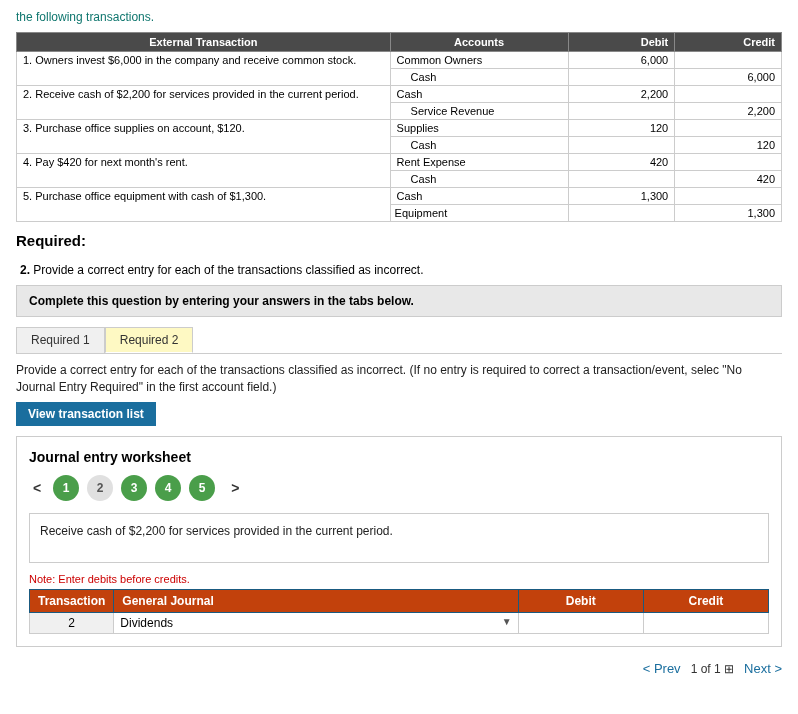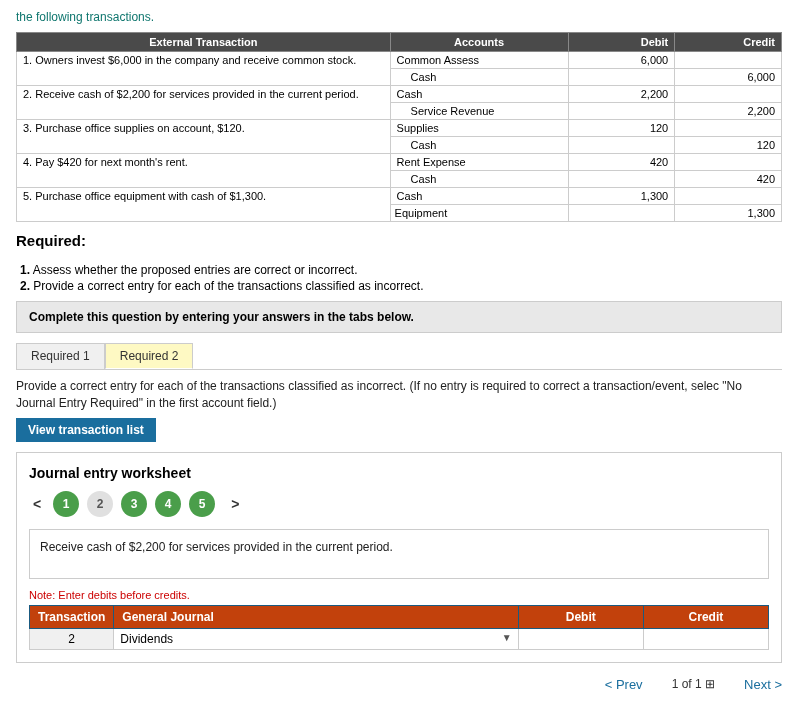--- a/index.html
+++ b/index.html
@@ -230,24 +230,24 @@
       display: flex;
       justify-content: space-between;
     }
     .dropdown-arrow {
       font-size: 10px;
       color: #555;
     }
     
     .footer-nav {
       display: flex;
-      align-items: flex-start;
+      align-items: flex-end;
       justify-content: flex-end;
       padding: 6px 0 2px 0;
-      gap: 29px;
+      gap: 10px;
       font-size: 12px;
     }
     .footer-nav .nav-link {
       color: #1a6e9e;
       cursor: pointer;
       text-decoration: none;
       font-size: 13px;
     }
     .footer-nav .page-indicator {
       color: #333;
@@ -272,21 +272,21 @@
       <tr>
         <th class="col-ext th-ext">External Transaction</th>
         <th class="col-acct th-acct">Accounts</th>
         <th class="col-debit th-debit">Debit</th>
         <th class="col-credit th-credit">Credit</th>
       </tr>
     </thead>
     <tbody id="transactions-tbody">
     <tr>
           <td rowspan="2">1. Owners invest $6,000 in the company and receive common stock.</td>
-          <td>Common Assess</td>
+          <td>Common Owners</td>
           <td style="text-align: right;">6,000</td>
           <td style="text-align: right;"></td>
         </tr>
         <tr>
           <td style="padding-left: 20px;">Cash</td>
           <td style="text-align: right;"></td>
           <td style="text-align: right;">6,000</td>
         </tr>
         <tr>
           <td rowspan="2">2. Receive cash of $2,200 for services provided in the current period.</td>
@@ -332,21 +332,20 @@
           <td style="text-align: right;"></td>
           <td style="text-align: right;">1,300</td>
         </tr>
       </tbody>
   </table>
 
   
   <div class="required-section">
     <div class="required-title">Required:</div>
     <div id="required-items-container">
-        <div class="required-item"><span>1.</span> Assess whether the proposed entries are correct or incorrect.</div>
         <div class="required-item"><span>2.</span> Provide a correct entry for each of the transactions classified as incorrect.</div>
       </div>
   </div>
 
   
   <div class="complete-box">
     <span class="complete-box-text">Complete this question by entering your answers in the tabs below.</span>
   </div>
 
   

